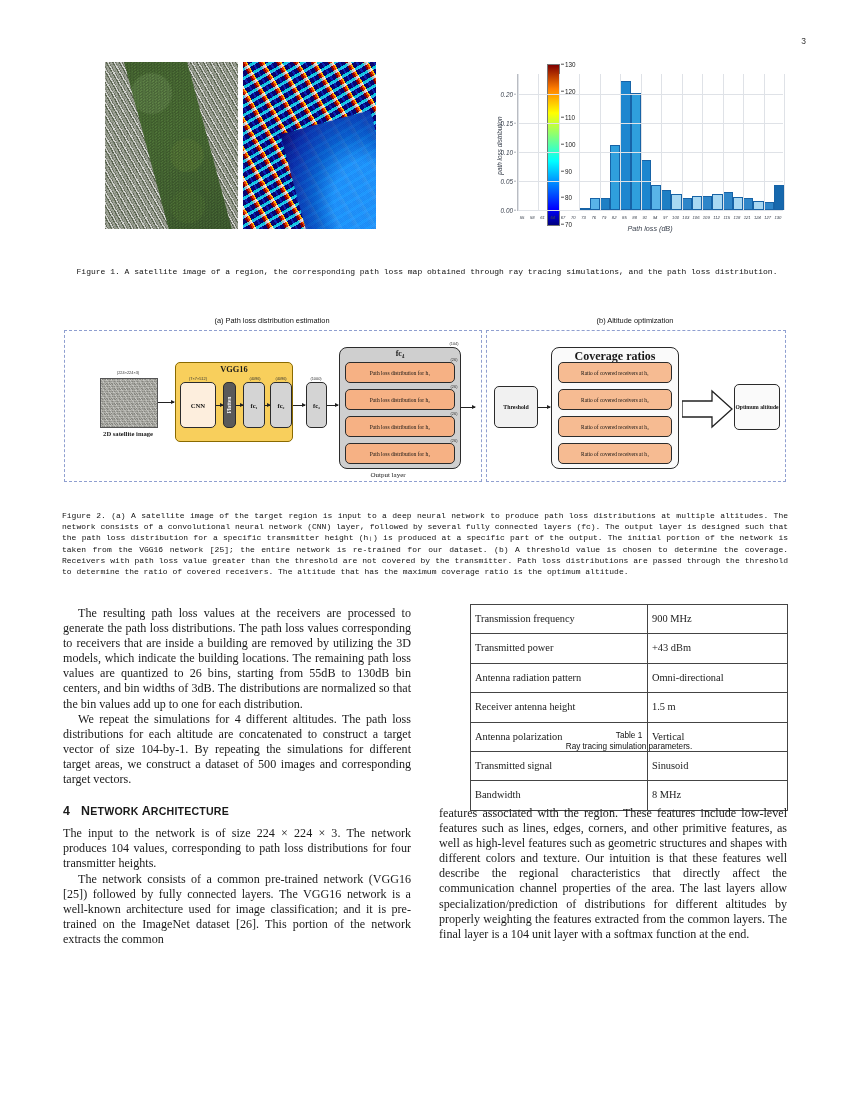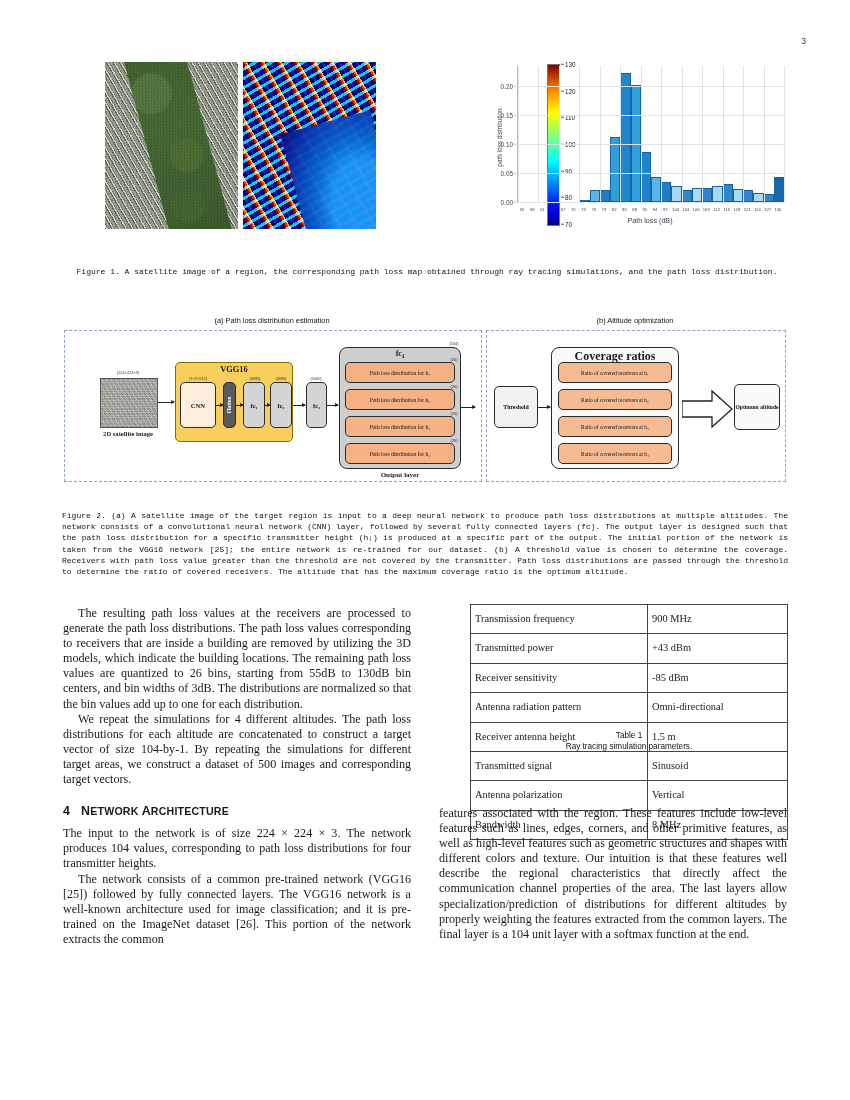--- a/index.html
+++ b/index.html
@@ -56,22 +56,22 @@
   .cbar .bar{position:absolute;left:166px;top:2px;width:11px;height:160px;
       border:.6px solid #777;
       background:linear-gradient(to top,#00007f 0%,#0000ff 10%,#007fff 25%,
         #00ffff 40%,#7fff7f 55%,#ffff00 70%,#ff7f00 85%,#7f0000 100%);}
   .cbticks{position:absolute;left:180px;top:0;width:60px;height:167px;
       font-family:"Liberation Sans",sans-serif;font-size:6.3px;color:#222;}
   .cbticks span{position:absolute;left:4px;transform:translateY(-50%);white-space:nowrap;}
   .cbticks i{position:absolute;left:0;width:2.5px;height:.6px;background:#555;transform:translateY(-50%);}
 
   
-  .hist{position:absolute;left:372px;top:0;width:328px;height:172px;
-      font-family:"Liberation Sans",sans-serif;}
+  .hist{position:absolute;left:372px;top:8px;width:328px;height:172px;
+      font-family:"Liberation Sans",sans-serif;font-style:italic;}
   .hist .plot{position:absolute;left:40px;top:4px;right:22px;height:136px;
       border-left:.7px solid #b9bcc2;border-bottom:.7px solid #b9bcc2;}
   .hist .vg{position:absolute;top:0;bottom:0;width:.6px;background:#dfe2e7;}
   .hist .hg{position:absolute;left:0;right:0;height:.6px;background:#dfe2e7;}
   .hist .bars{position:absolute;left:0;right:0;bottom:0;top:0;}
   .hist .bar{position:absolute;bottom:0;border:.45px solid #1763a6;box-sizing:border-box;}
   .hist .ylab{position:absolute;left:0;width:36px;text-align:right;font-size:6.4px;
       color:#3d4450;transform:translateY(-50%);}
   .hist .ytk{position:absolute;width:2.4px;height:.6px;background:#aab0b8;transform:translateY(-50%);}
   .hist .xlab{position:absolute;font-size:4.2px;color:#3d4450;transform:translateX(-50%);
@@ -306,21 +306,21 @@
     <div id="dist-rows">
         <div class="ann" style="left: 392px; top: 41px;">(26)</div>
         <div class="blk" style="left: 283px; top: 46px; width: 110px; height: 21px; background: rgb(246, 177, 132); font-size: 5.5px; font-weight: normal;">Path loss distribution for h₁</div>
         <div class="ann" style="left: 392px; top: 68px;">(26)</div>
         <div class="blk" style="left: 283px; top: 73px; width: 110px; height: 21px; background: rgb(246, 177, 132); font-size: 5.5px; font-weight: normal;">Path loss distribution for h₂</div>
         <div class="ann" style="left: 392px; top: 95px;">(26)</div>
         <div class="blk" style="left: 283px; top: 100px; width: 110px; height: 21px; background: rgb(246, 177, 132); font-size: 5.5px; font-weight: normal;">Path loss distribution for h₃</div>
         <div class="ann" style="left: 392px; top: 122px;">(26)</div>
         <div class="blk" style="left: 283px; top: 127px; width: 110px; height: 21px; background: rgb(246, 177, 132); font-size: 5.5px; font-weight: normal;">Path loss distribution for h₄</div>
       </div>
-    <div style="position:absolute;left:277px;top:155px;width:122px;text-align:center;font-size:7px;font-weight:bold;">Output layer</div>
+    <div style="position:absolute;left:265px;top:155px;width:122px;text-align:center;font-size:7px;font-weight:normal;">Output layer</div>
 
     <div class="arrow" style="left:399px;top:91px;width:14px;"></div>
 
     <div class="blk" style="left:432px;top:70px;width:44px;height:42px;background:#f1f1f1;font-size:5.8px;">Threshold</div>
     <div class="arrow" style="left:476px;top:91px;width:12px;"></div>
 
     <div class="blk" style="left:489px;top:31px;width:128px;height:122px;background:#fafafa;border-radius:8px;"></div>
     <div style="position:absolute;left:489px;top:33px;width:128px;text-align:center;font-size:12px;font-weight:bold;">Coverage ratios</div>
     <div id="ratio-rows">
         <div class="blk" style="left: 496px; top: 46px; width: 114px; height: 21px; background: rgb(246, 187, 146); font-size: 5.4px; font-weight: normal;">Ratio of covered receivers at h₁</div>
@@ -357,38 +357,34 @@
     <tbody id="tbl-body">
         <tr>
           <td class="k">Transmission frequency</td>
           <td>900 MHz</td>
         </tr>
         <tr>
           <td class="k">Transmitted power</td>
           <td>+43 dBm</td>
         </tr>
         <tr>
-          <td class="k">Receiver sensitivity</td>
-          <td>-85 dBm</td>
-        </tr>
-        <tr>
           <td class="k">Antenna radiation pattern</td>
           <td>Omni-directional</td>
         </tr>
         <tr>
           <td class="k">Receiver antenna height</td>
           <td>1.5 m</td>
         </tr>
         <tr>
+          <td class="k">Antenna polarization</td>
+          <td>Vertical</td>
+        </tr>
+        <tr>
           <td class="k">Transmitted signal</td>
           <td>Sinusoid</td>
-        </tr>
-        <tr>
-          <td class="k">Antenna polarization</td>
-          <td>Vertical</td>
         </tr>
         <tr>
           <td class="k">Bandwidth</td>
           <td>8 MHz</td>
         </tr>
       </tbody>
   </table>
   <div class="tblcap">
     <div>Table 1</div>
     <div>Ray tracing simulation parameters.</div>

